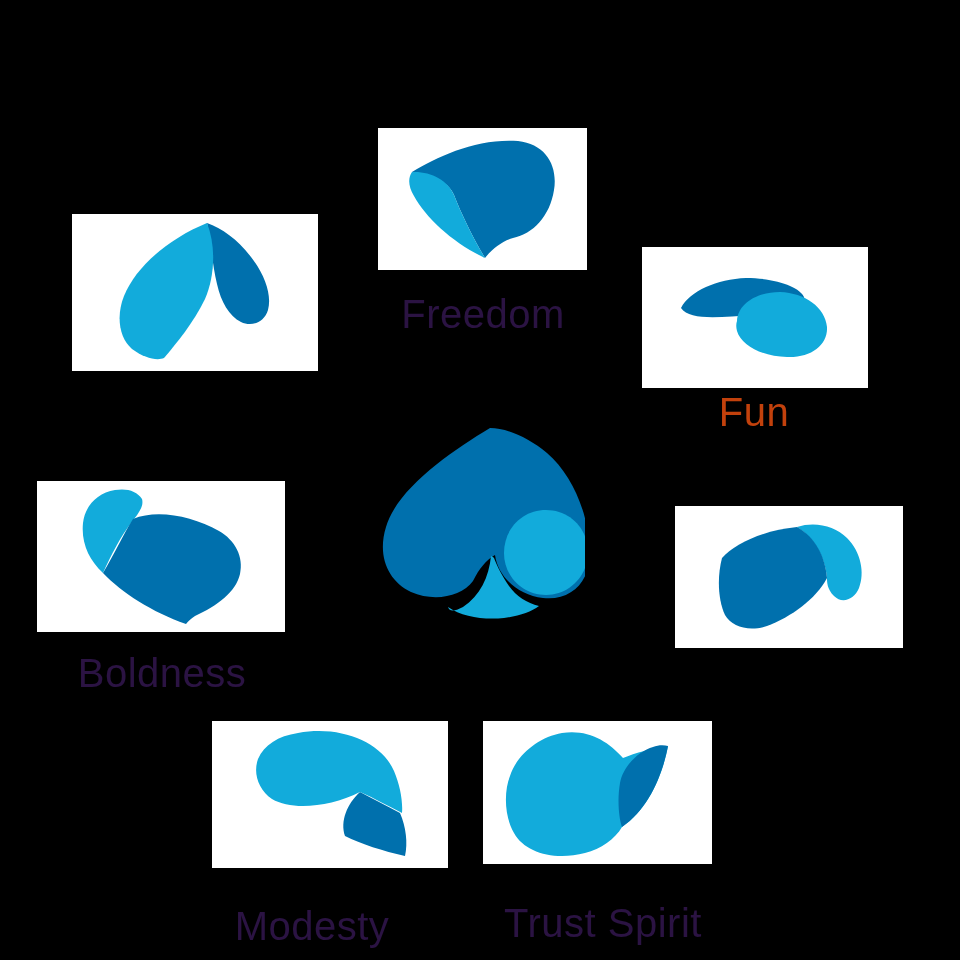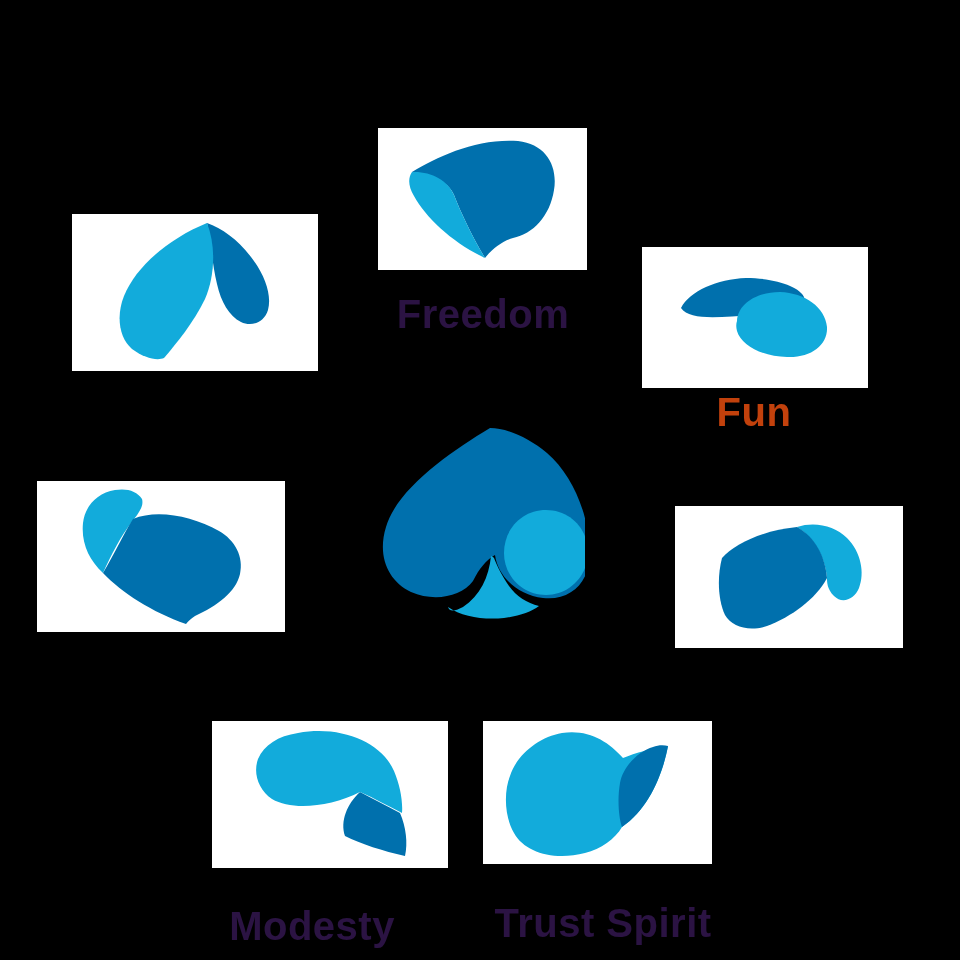--- a/index.html
+++ b/index.html
@@ -13,21 +13,21 @@
     font-family: "Liberation Sans", sans-serif;
   }
   .card {
     position: absolute;
     background: #ffffff;
   }
   .card svg { display: block; width: 100%; height: 100%; }
   .value-label {
     position: absolute;
     transform: translateX(-50%);
-    font-weight: 700;
+    font-weight: 400;
     font-size: 40px;
     line-height: 1;
     color: #2b1343;
     white-space: nowrap;
     letter-spacing: 0.5px;
   }
   .center-logo { position: absolute; left: 375px; top: 425px; }
 </style>
 </head>
 <body>
@@ -62,20 +62,21 @@
     </svg>
   </div>
   <div class="value-label" style="left: 754px; top: 392px; color: #c2410c;">Fun</div>
 
   <div class="card" style="left: 37px; top: 481px; width: 248px; height: 151px; background-color: rgb(255, 255, 255);">
     <svg viewBox="0 0 248 151">
       <path d="M 78 9 C 60 12, 48 25, 46 42 C 44 62, 52 79, 66 92 C 74 74, 84 55, 94 42 C 102 32, 107 25, 105 18 C 100 10, 90 7, 78 9 Z" fill="#12abdb"></path>
       <path d="M 96 38 C 120 28, 155 35, 182 50 C 198 59, 207 76, 203 93 C 199 111, 180 125, 158 135 C 154 138, 151 140, 149 143 C 115 131, 85 112, 66 92 C 78 72, 87 52, 96 38 Z" fill="#0070ad"></path>
     </svg>
   </div>
+  <div class="value-label" style="left: 162px; top: 653px; color: rgb(43, 19, 67);">Boldness</div>
 
   <div class="card" style="left: 675px; top: 506px; width: 228px; height: 142px; background-color: rgb(255, 255, 255);">
     <svg viewBox="0 0 228 142">
       <path d="M 122 21 C 140 15, 160 20, 172 32 C 186 46, 190 67, 184 82 C 179 94, 167 98, 159 90 C 152 83, 152 76, 152 72 C 150 52, 140 32, 122 21 Z" fill="#12abdb"></path>
       <path d="M 47 52 C 60 37, 90 24, 122 21 C 140 31, 150 50, 152 72 C 141 93, 116 111, 92 120 C 74 126, 57 121, 50 109 C 43 94, 42 71, 47 52 Z" fill="#0070ad"></path>
     </svg>
   </div>
 
   <div class="card" style="left: 212px; top: 721px; width: 236px; height: 147px; background-color: rgb(255, 255, 255);">
     <svg viewBox="0 0 236 147">

